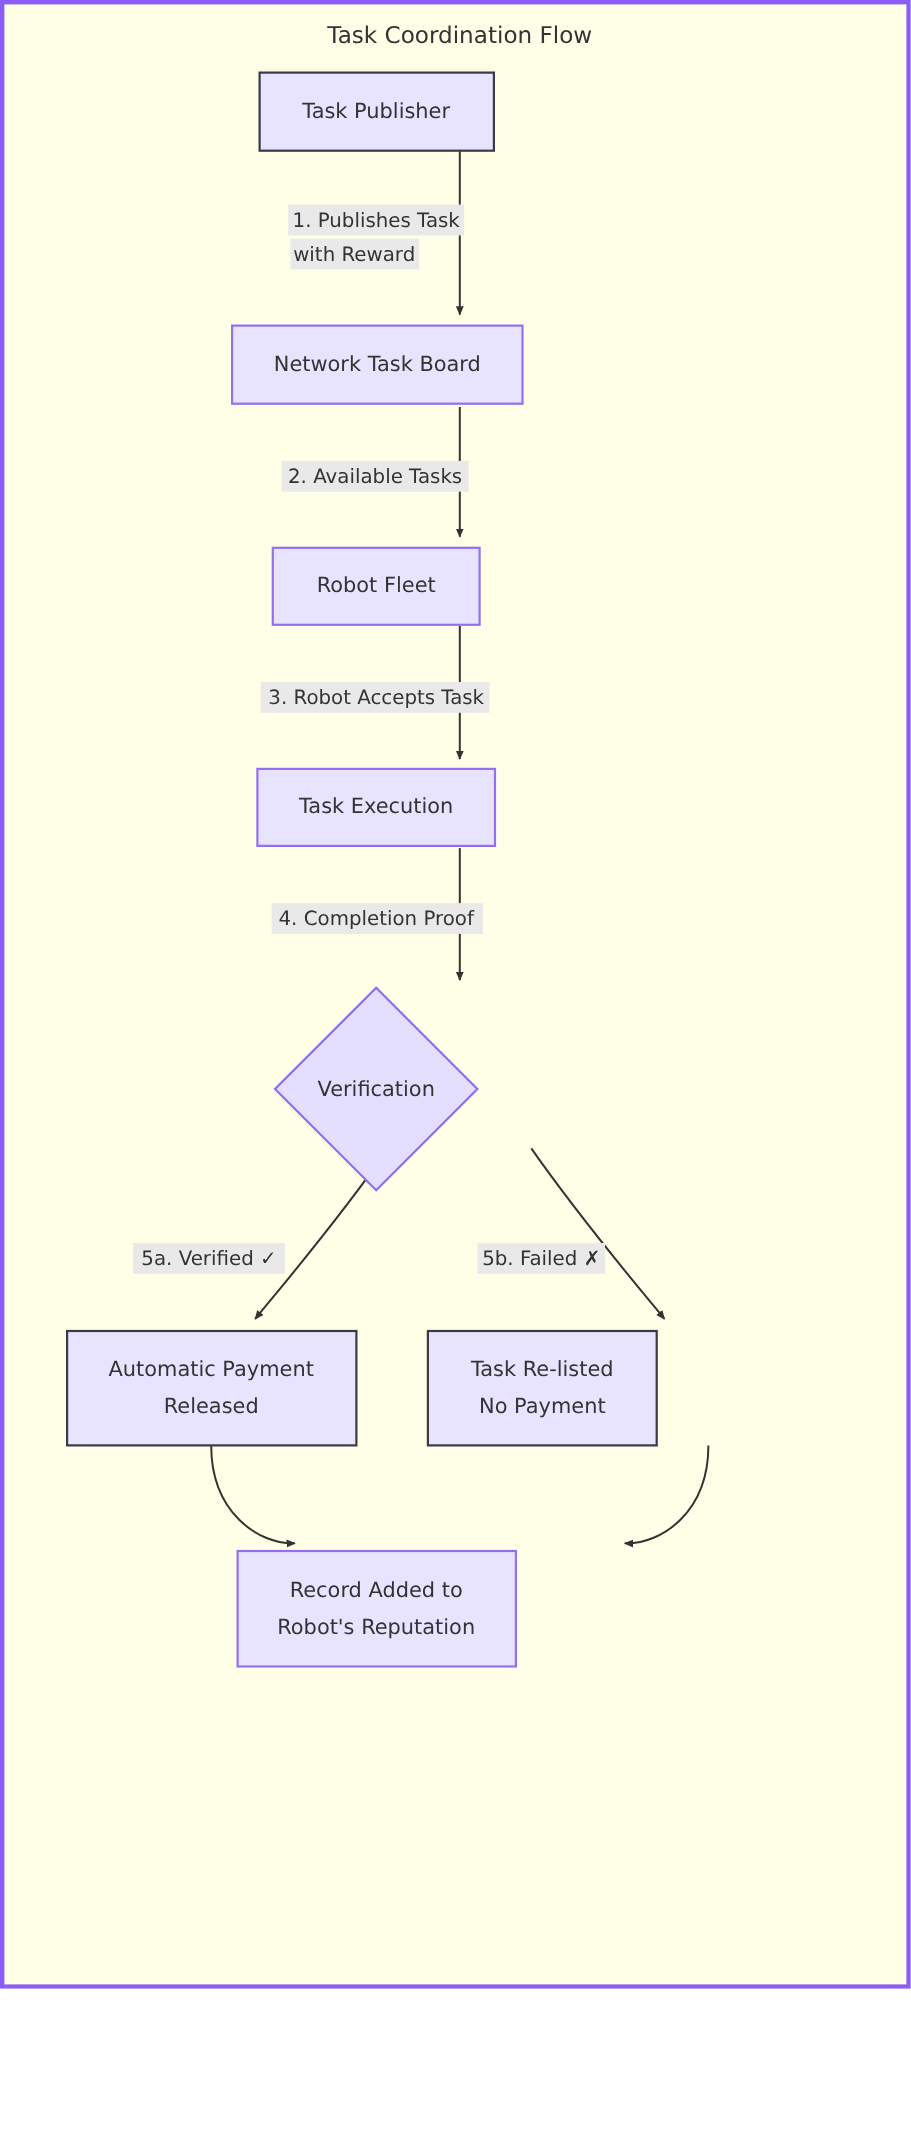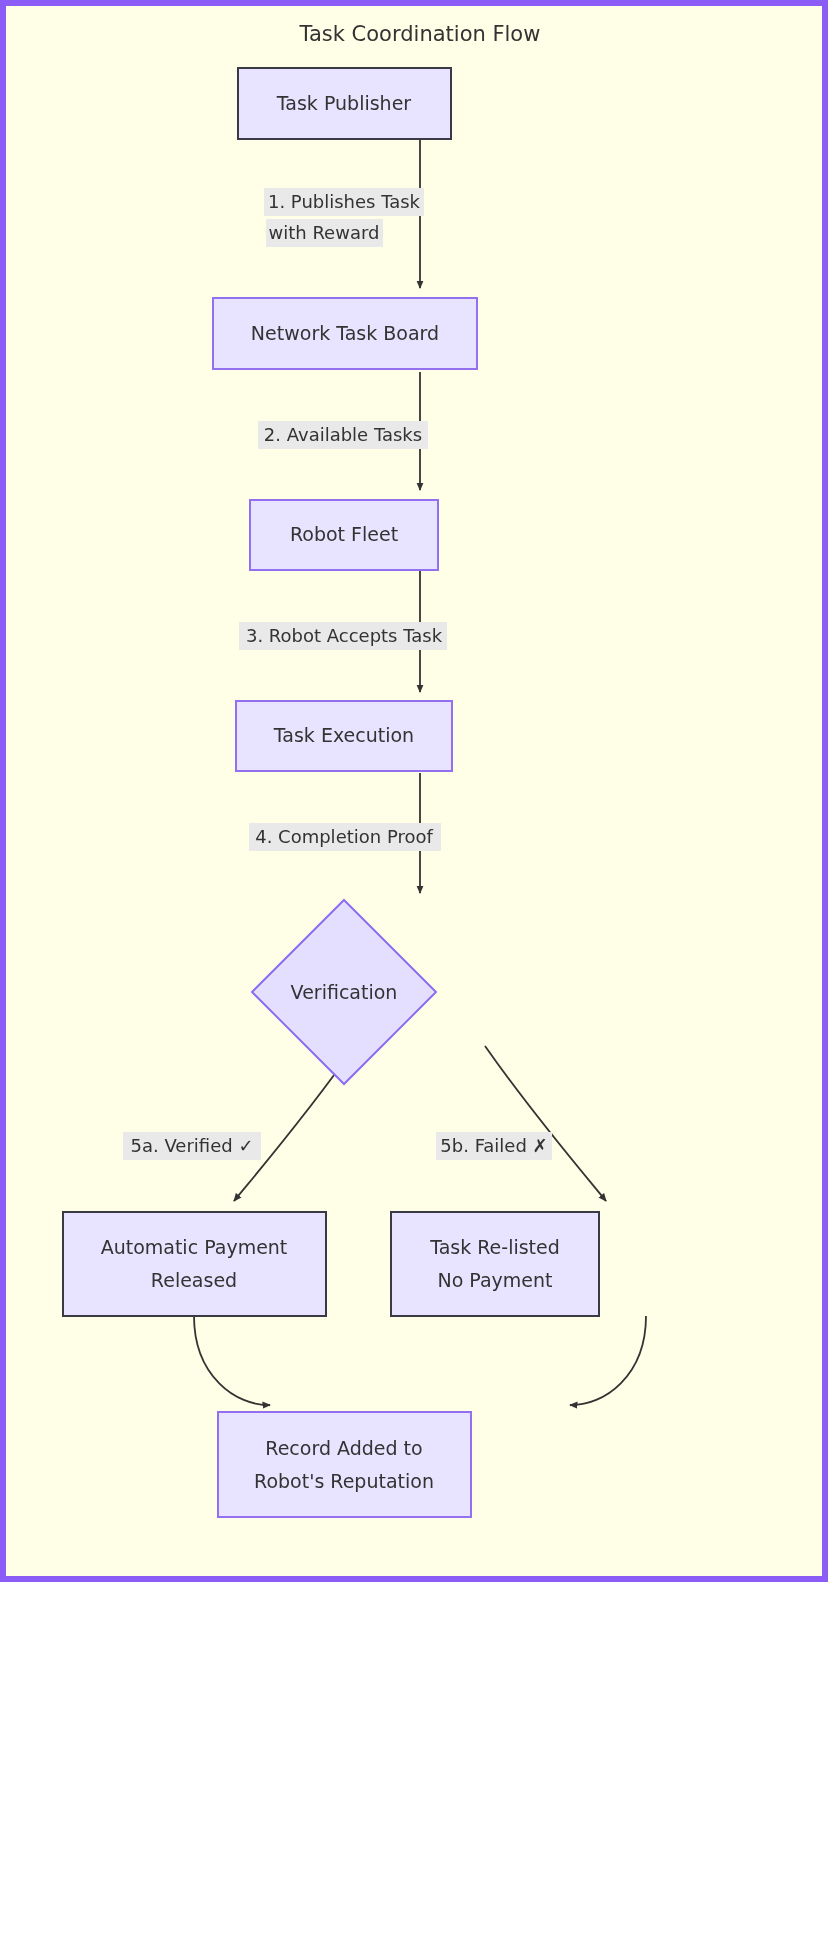--- a/index.html
+++ b/index.html
@@ -7,24 +7,24 @@
     margin: 0;
     padding: 0;
     background: #ffffff;
   }
   body {
     font-family: "DejaVu Sans", "Liberation Sans", sans-serif;
   }
   #diagram-frame {
     position: relative;
     width: 828px;
-    height: 1582px;
+    height: 1808px;
     box-sizing: border-box;
     background: #fffee6;
-    border: 6px solid #8b5cf6;
+    border: 4px solid #8b5cf6;
     overflow: hidden;
     text-align: right;
   }
   svg.flow {
     position: absolute;
     left: 0;
     top: 0;
     width: 828px;
     height: 1958px;
     display: block;

